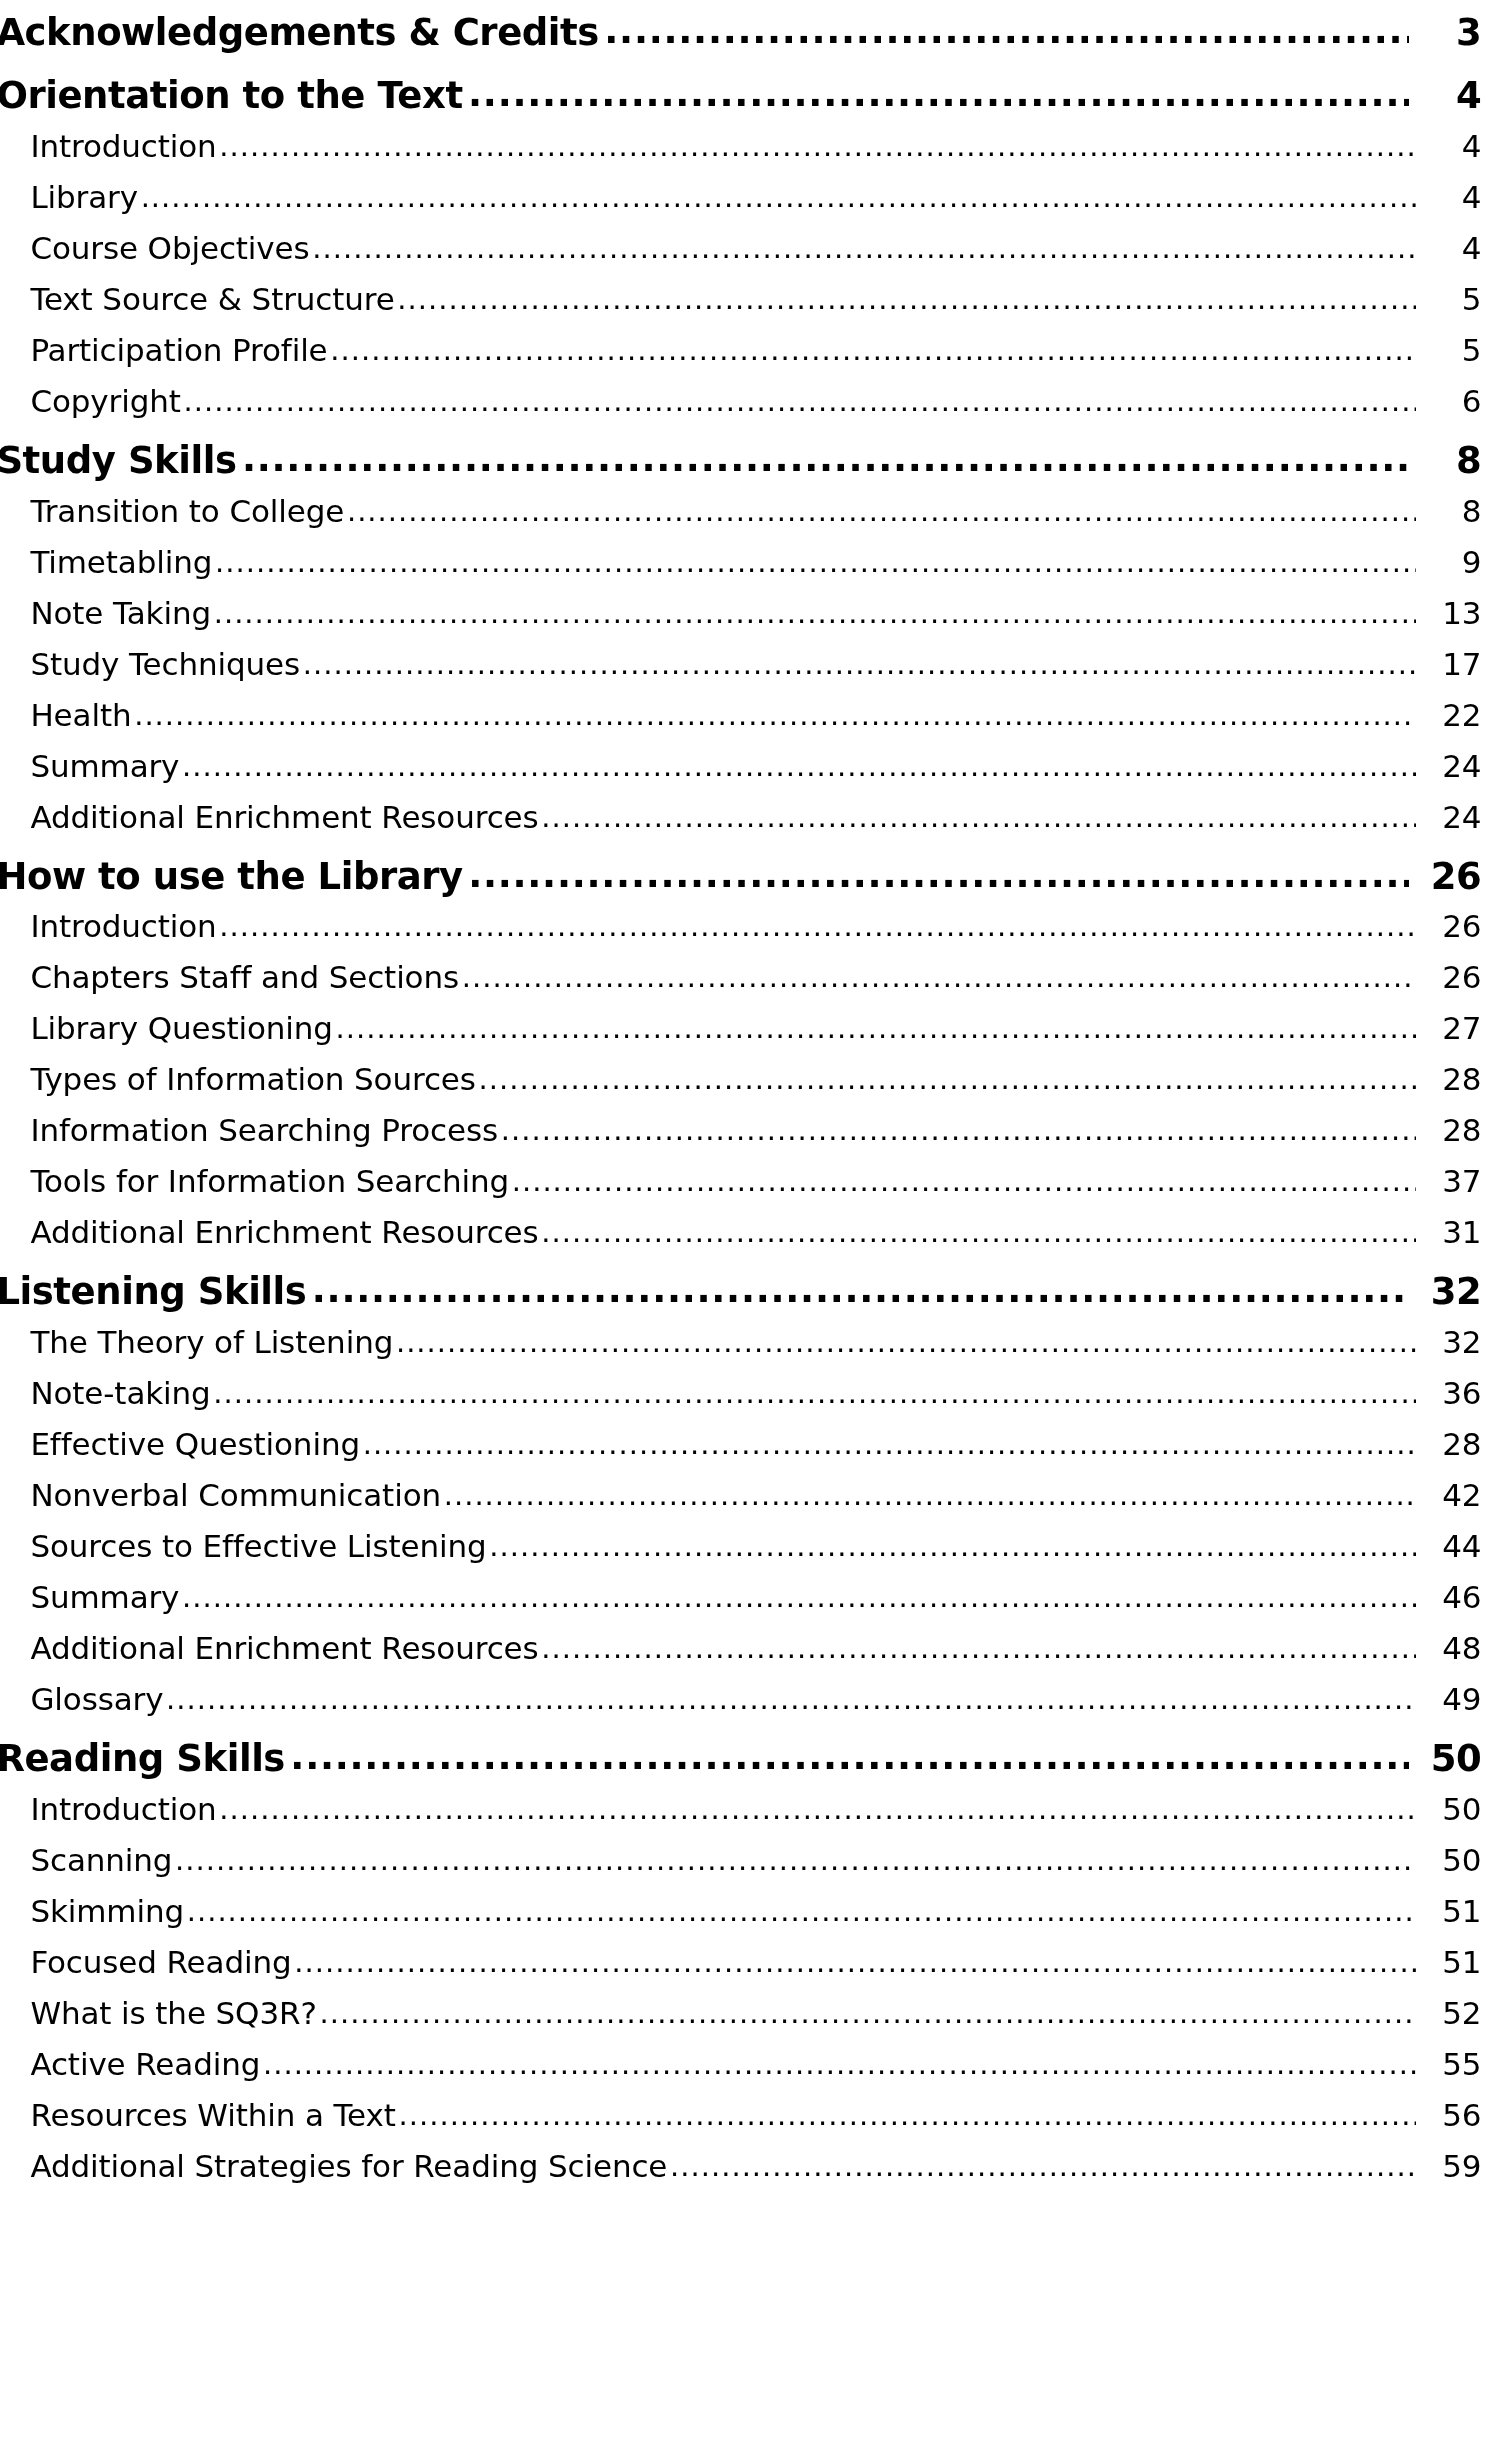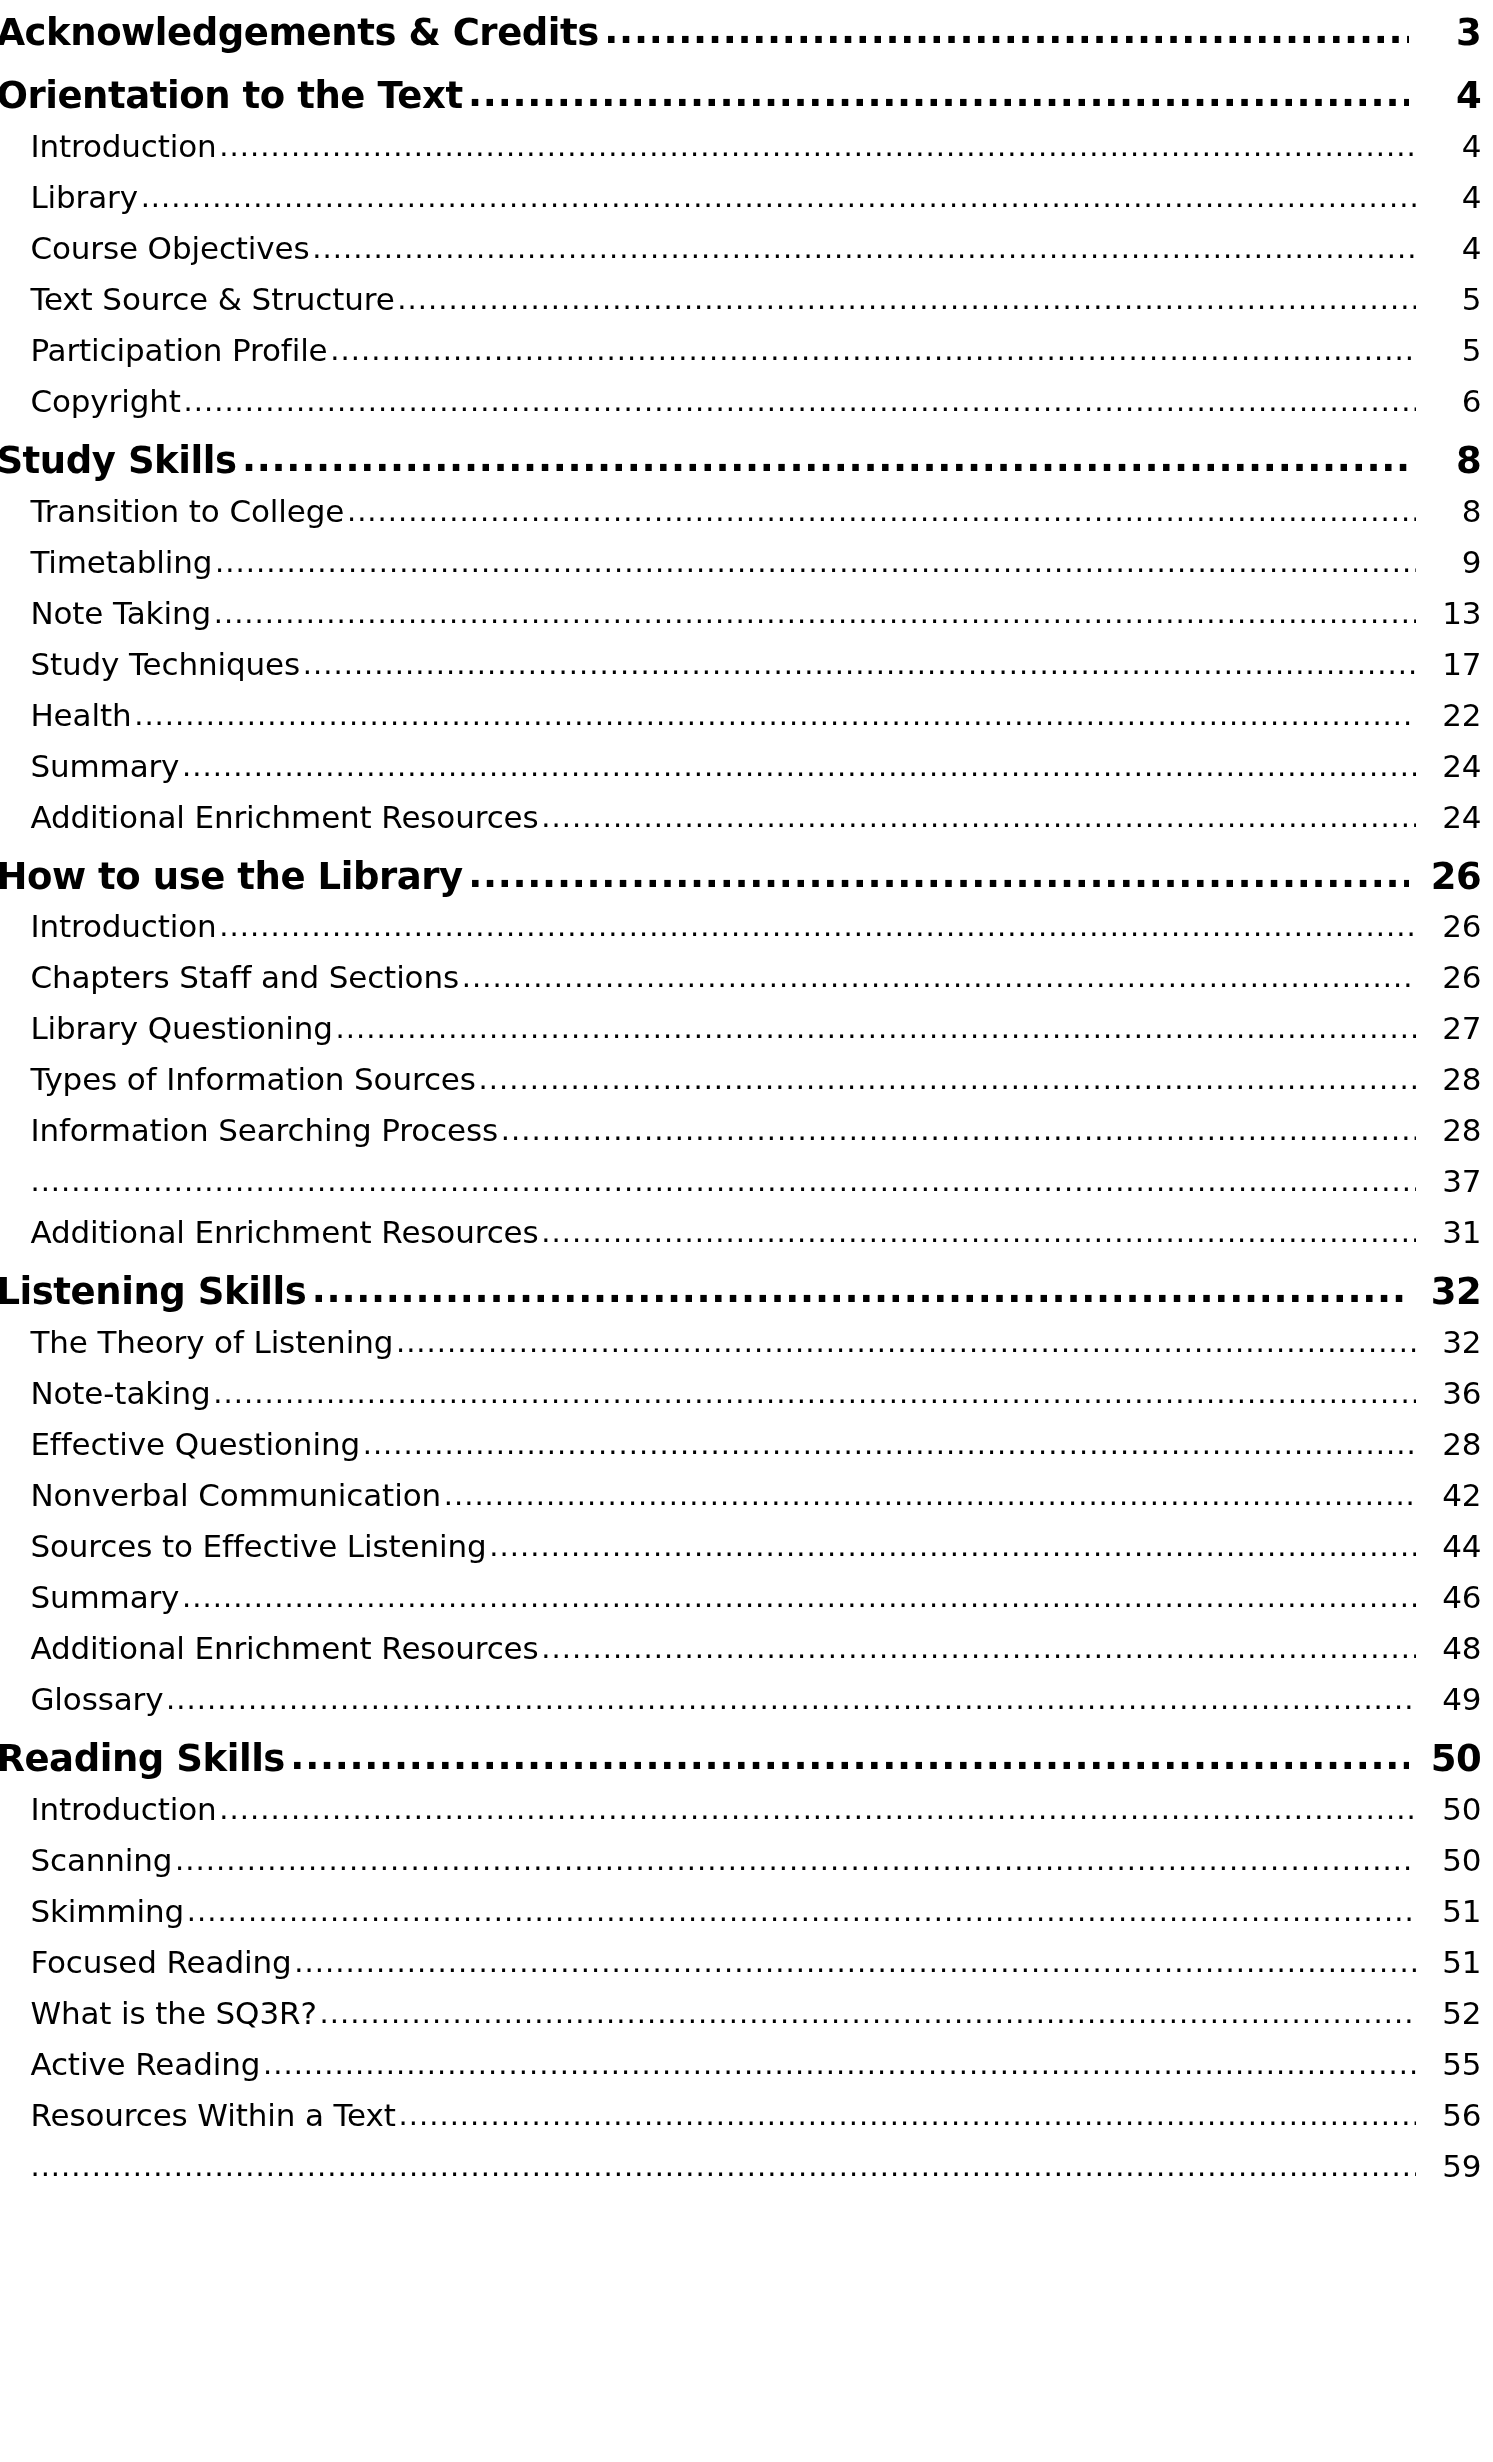--- a/index.html
+++ b/index.html
@@ -212,20 +212,21 @@
       <span class="label">Types of Information Sources</span>
       <span class="leaders"></span>
       <span class="page">28</span>
     </div>
     <div class="toc-row level2">
       <span class="label">Information Searching Process</span>
       <span class="leaders"></span>
       <span class="page">28</span>
     </div>
     <div class="toc-row level2">
+      <span class="label">Tools for Information Searching</span>
       <span class="leaders"></span>
       <span class="page">37</span>
     </div>
     <div class="toc-row level2">
       <span class="label">Additional Enrichment Resources</span>
       <span class="leaders"></span>
       <span class="page">31</span>
     </div>
     <div class="toc-row level1">
       <span class="label">Listening Skills</span>
@@ -306,17 +307,18 @@
       <span class="label">Active Reading</span>
       <span class="leaders"></span>
       <span class="page">55</span>
     </div>
     <div class="toc-row level2">
       <span class="label">Resources Within a Text</span>
       <span class="leaders"></span>
       <span class="page">56</span>
     </div>
     <div class="toc-row level2">
+      <span class="label">Additional Strategies for Reading Science</span>
       <span class="leaders"></span>
       <span class="page">59</span>
     </div>
   </div>
 
 
 </body></html>

